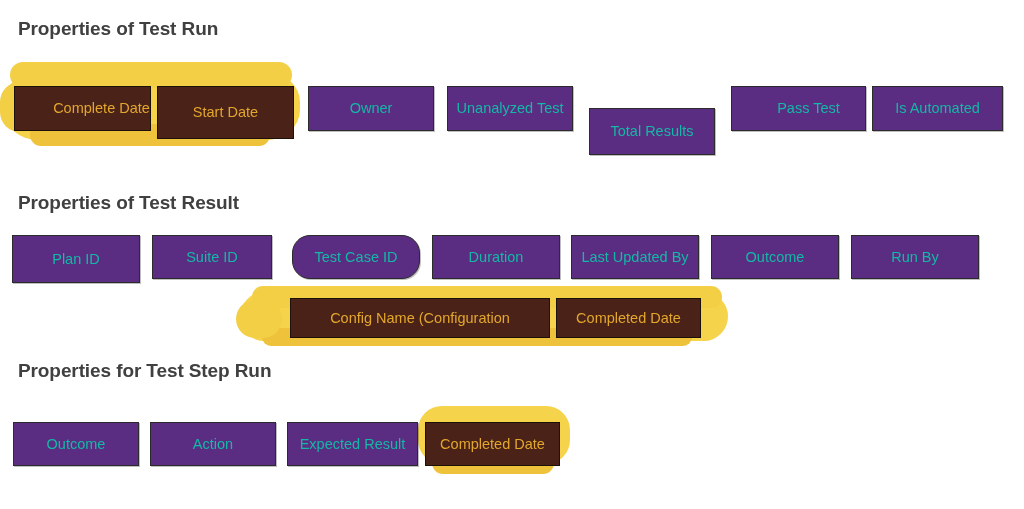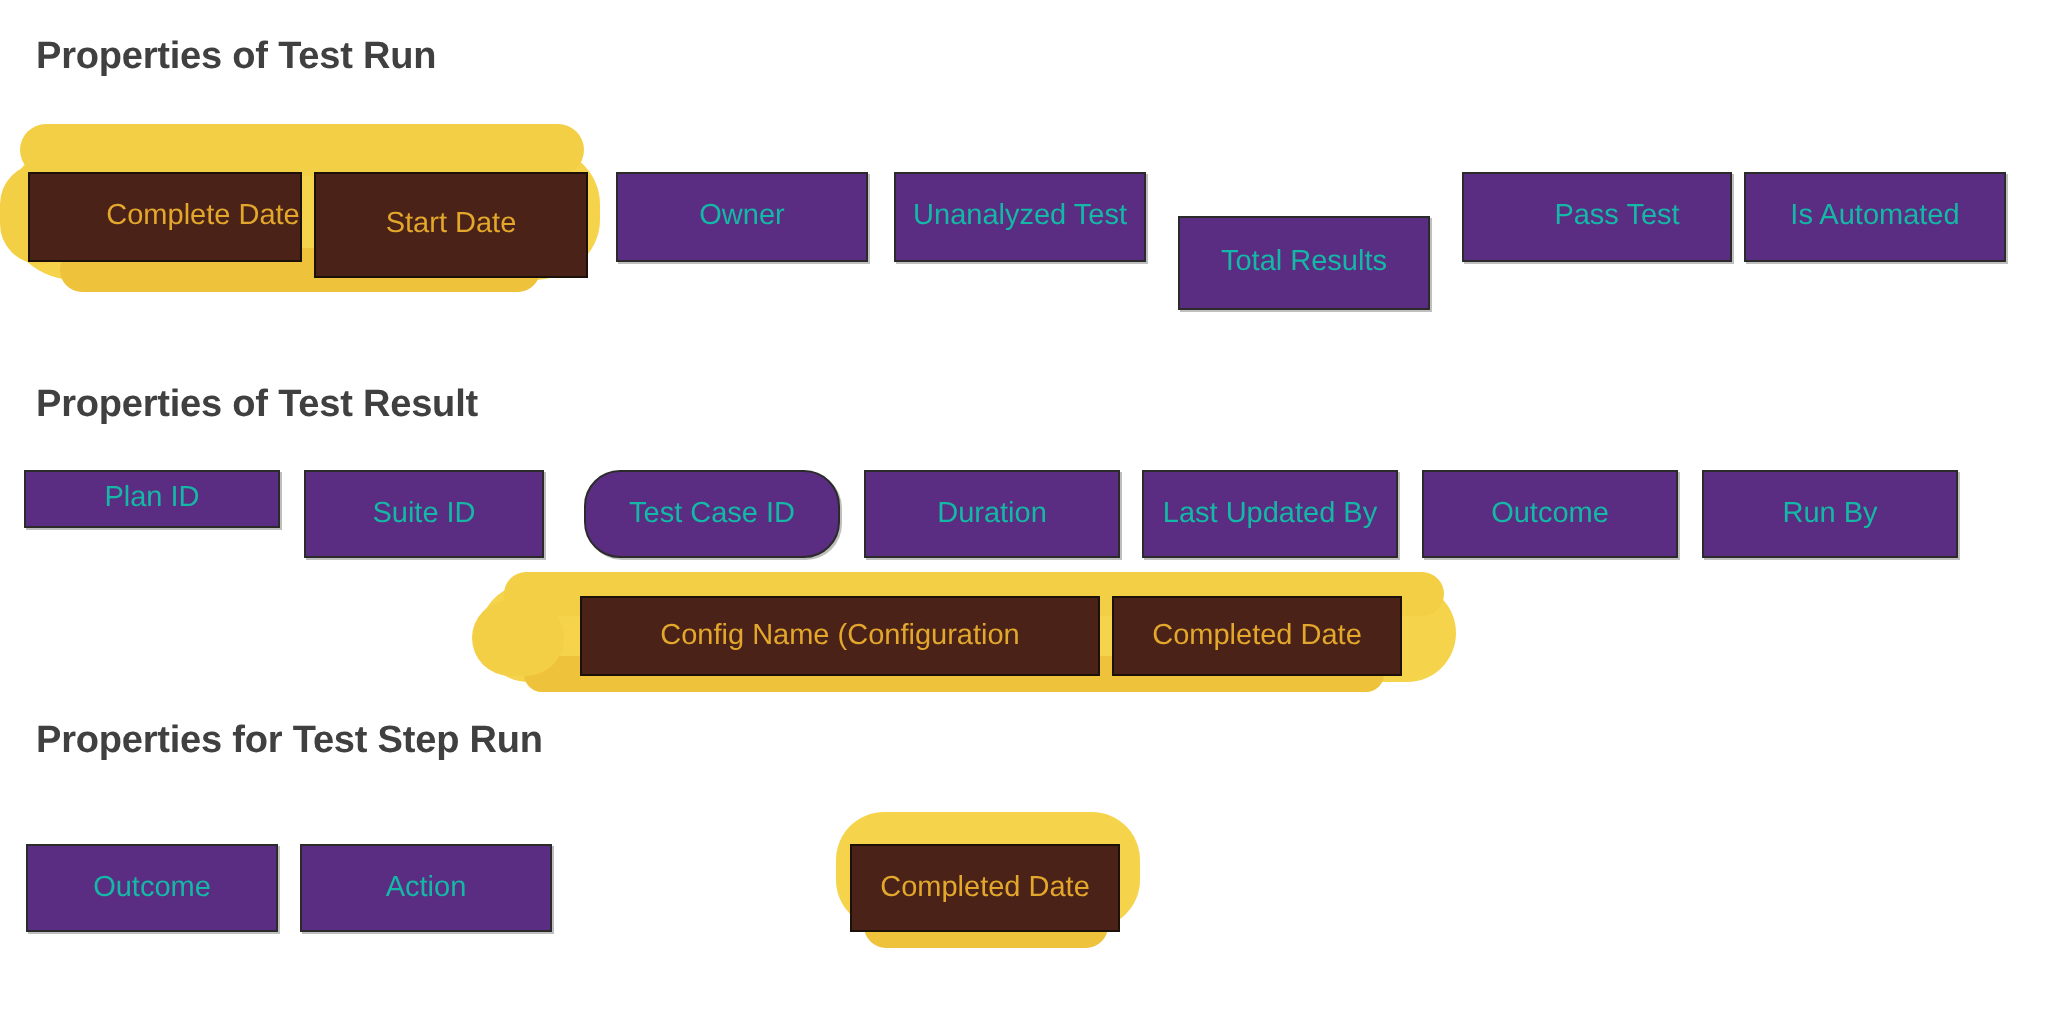--- a/index.html
+++ b/index.html
@@ -98,21 +98,21 @@
   </div>
   <div class="chip plain" style="left:731px; top:86px; width:135px; height:45px;padding-left:20px;">
     <span>Pass Test</span>
   </div>
   <div class="chip plain" style="left:872px; top:86px; width:131px; height:45px;">
     <span>Is Automated</span>
   </div>
 
   <div class="heading" style="left:18px; top:192px;">Properties of Test Result</div>
 
-  <div class="chip plain" style="left:12px; top:235px; width:128px; height:29px;">
+  <div class="chip plain" style="left:12px; top:235px; width:128px; height:48px;">
     <span>Plan ID</span>
   </div>
   <div class="chip plain" style="left:152px; top:235px; width:120px; height:44px;">
     <span>Suite ID</span>
   </div>
   <div class="chip plain" style="left:292px; top:235px; width:128px; height:44px;border-radius:18px;">
     <span>Test Case ID</span>
   </div>
   <div class="chip plain" style="left:432px; top:235px; width:128px; height:44px;">
     <span>Duration</span>
@@ -143,17 +143,20 @@
 
   <div class="marker" style="left:418px; top:406px; width:152px; height:58px; border-radius:24px;"></div>
   <div class="marker deep" style="left:432px; top:452px; width:122px; height:22px; border-radius:16px;"></div>
 
   <div class="chip plain" style="left:13px; top:422px; width:126px; height:44px;">
     <span>Outcome</span>
   </div>
   <div class="chip plain" style="left:150px; top:422px; width:126px; height:44px;">
     <span>Action</span>
   </div>
+  <div class="chip plain" style="left:287px; top:422px; width:131px; height:44px;">
+    <span>Expected Result</span>
+  </div>
   <div class="chip marked" style="left:425px; top:422px; width:135px; height:44px;">
     <span>Completed Date</span>
   </div>
 
 </div>
 
 </body></html>

